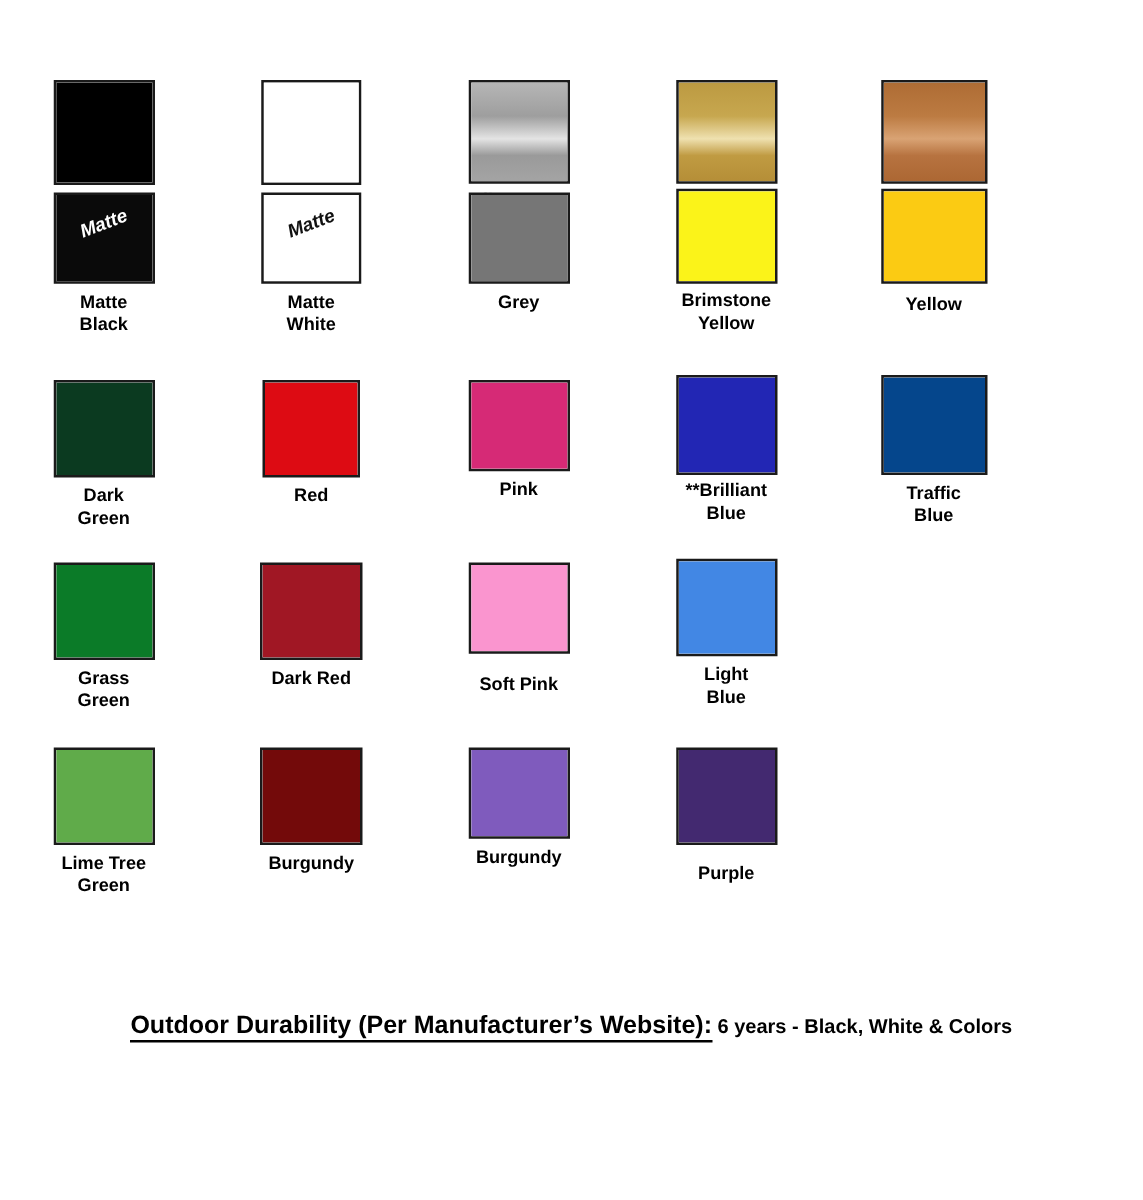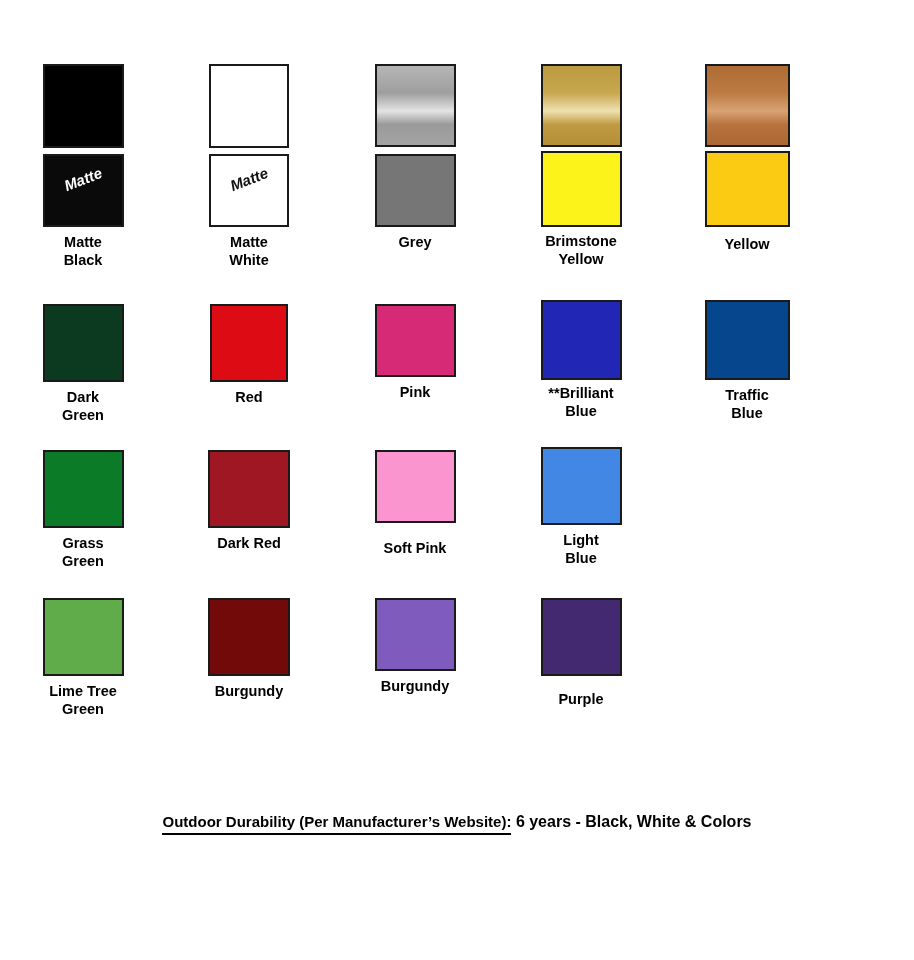--- a/index.html
+++ b/index.html
@@ -88,21 +88,21 @@
   .footer {
     position: absolute;
     left: 0;
     width: 914px;
     text-align: center;
   }
   .footer-heading {
     display: inline-block;
     font-family: "Liberation Sans", sans-serif;
     font-weight: bold;
-    font-size: 15px;
+    font-size: 20px;
     line-height: 21px;
     color: #000000;
     border-bottom: 2px solid #000000;
     padding-bottom: 1px;
   }
   .footer-lines {
     margin-top: 5px;
     display: inline-block;
     text-align: left;
   }

